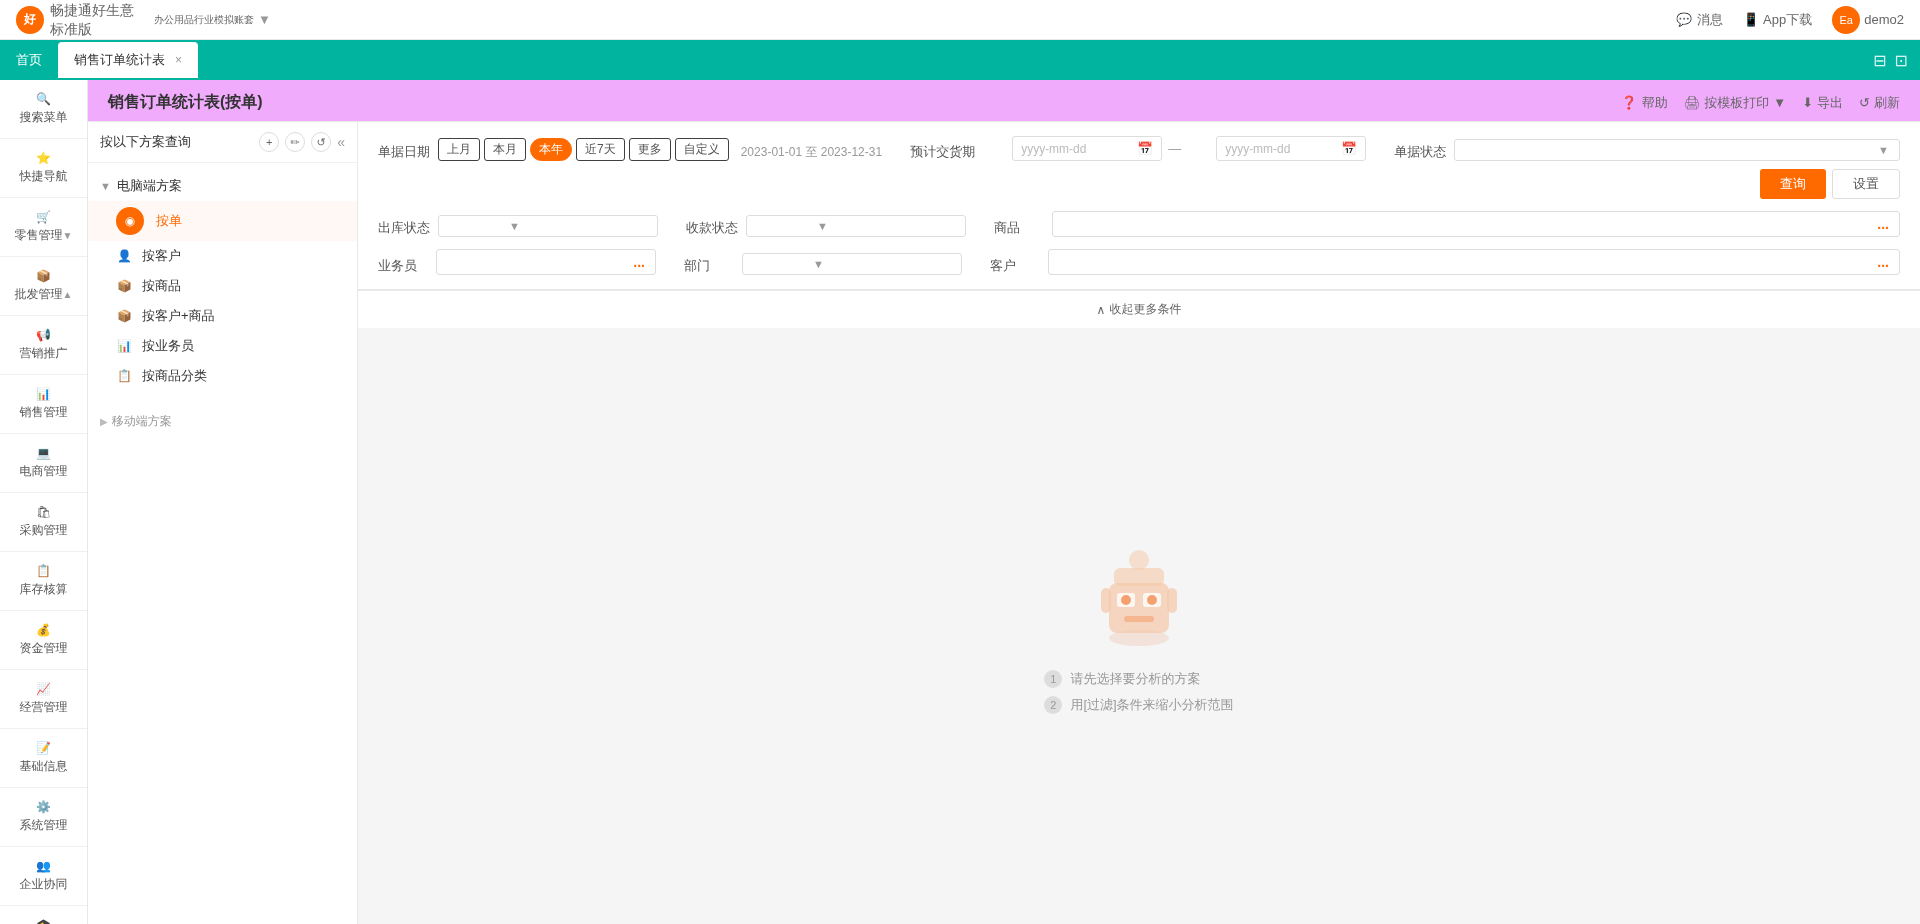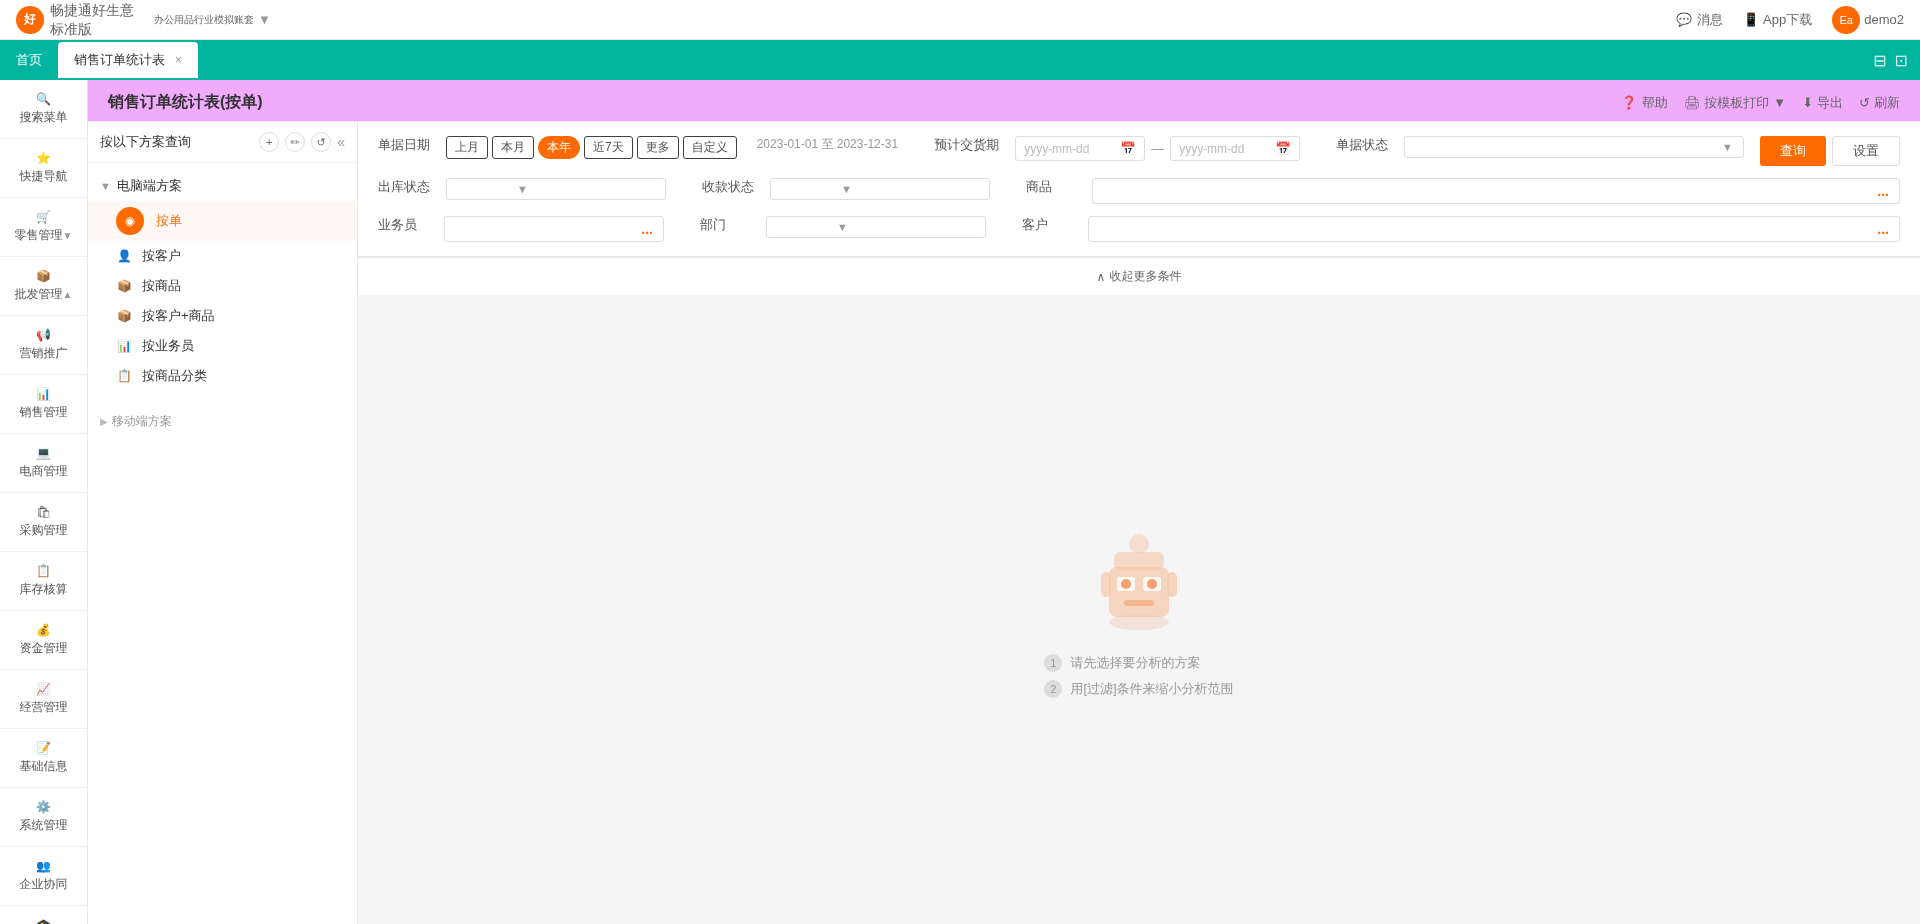--- a/index.html
+++ b/index.html
@@ -66,29 +66,29 @@
 
     .active-badge { width: 28px; height: 28px; background: #ff6a00; border-radius: 50%; display: flex; align-items: center; justify-content: center; color: white; font-size: 12px; margin-right: 4px; }
 
     .sub-section-title { padding: 6px 12px; font-size: 12px; color: #999; display: flex; align-items: center; gap: 4px; }
     .sub-section-arrow { font-size: 10px; color: #bbb; }
 
     
     .right-panel { flex: 1; display: flex; flex-direction: column; overflow: hidden; background: #f5f5f5; }
 
     .filter-area { background: #fff; padding: 14px 20px; border-bottom: 1px solid #e8e8e8; flex-shrink: 0; }
-    .filter-row { display: flex; align-items: flex-start; gap: 16px; margin-bottom: 12px; flex-wrap: wrap; }
+    .filter-row { display: flex; align-items: flex-end; gap: 8px; margin-bottom: 12px; flex-wrap: wrap; }
     .filter-row:last-child { margin-bottom: 0; }
     .filter-label { color: #555; font-size: 13px; flex-shrink: 0; min-width: 50px; }
     .filter-date-btns { display: flex; align-items: center; gap: 4px; }
     .date-btn { padding: 2px 8px; border: 1px solid #404040; border-radius: 3px; cursor: pointer; font-size: 12px; color: #555; background: #fff; }
     .date-btn.active { background: #ff6a00; color: #fff; border-color: #ff6a00; border-radius: 12px; }
     .date-range-text { font-size: 12px; color: #999; margin-left: 4px; }
     .filter-date-input { display: flex; align-items: center; gap: 6px; }
-    .date-input { padding: 4px 8px; border: 1px solid #ddd; border-radius: 3px; font-size: 12px; color: #999; width: 130px; display: flex; align-items: center; justify-content: space-between; cursor: pointer; background: #fff; }
+    .date-input { padding: 4px 8px; border: 1px solid #ddd; border-radius: 3px; font-size: 12px; color: #999; width: 150px; display: flex; align-items: center; justify-content: space-between; cursor: pointer; background: #fff; margin-left: 29px; }
     .date-input-icon { color: #ff6a00; font-size: 13px; }
     .date-separator { color: #999; }
 
     .filter-select { display: flex; align-items: center; border: 1px solid #ddd; border-radius: 3px; padding: 4px 10px; background: #fff; cursor: pointer; gap: 60px; min-width: 220px; }
     .filter-select-text { font-size: 13px; color: #999; }
     .filter-select-arrow { color: #999; font-size: 11px; }
     .filter-input-dots { display: flex; align-items: center; border: 1px solid #ddd; border-radius: 3px; padding: 4px 10px; background: #fff; cursor: pointer; gap: 4px; min-width: 220px; }
     .dots-btn { color: #ff6a00; font-size: 14px; font-weight: bold; margin-left: auto; }
 
     .collapse-more { text-align: center; padding: 10px; display: flex; align-items: center; justify-content: center; gap: 4px; cursor: pointer; background: #fff; border-top: 1px solid #e8e8e8; }

